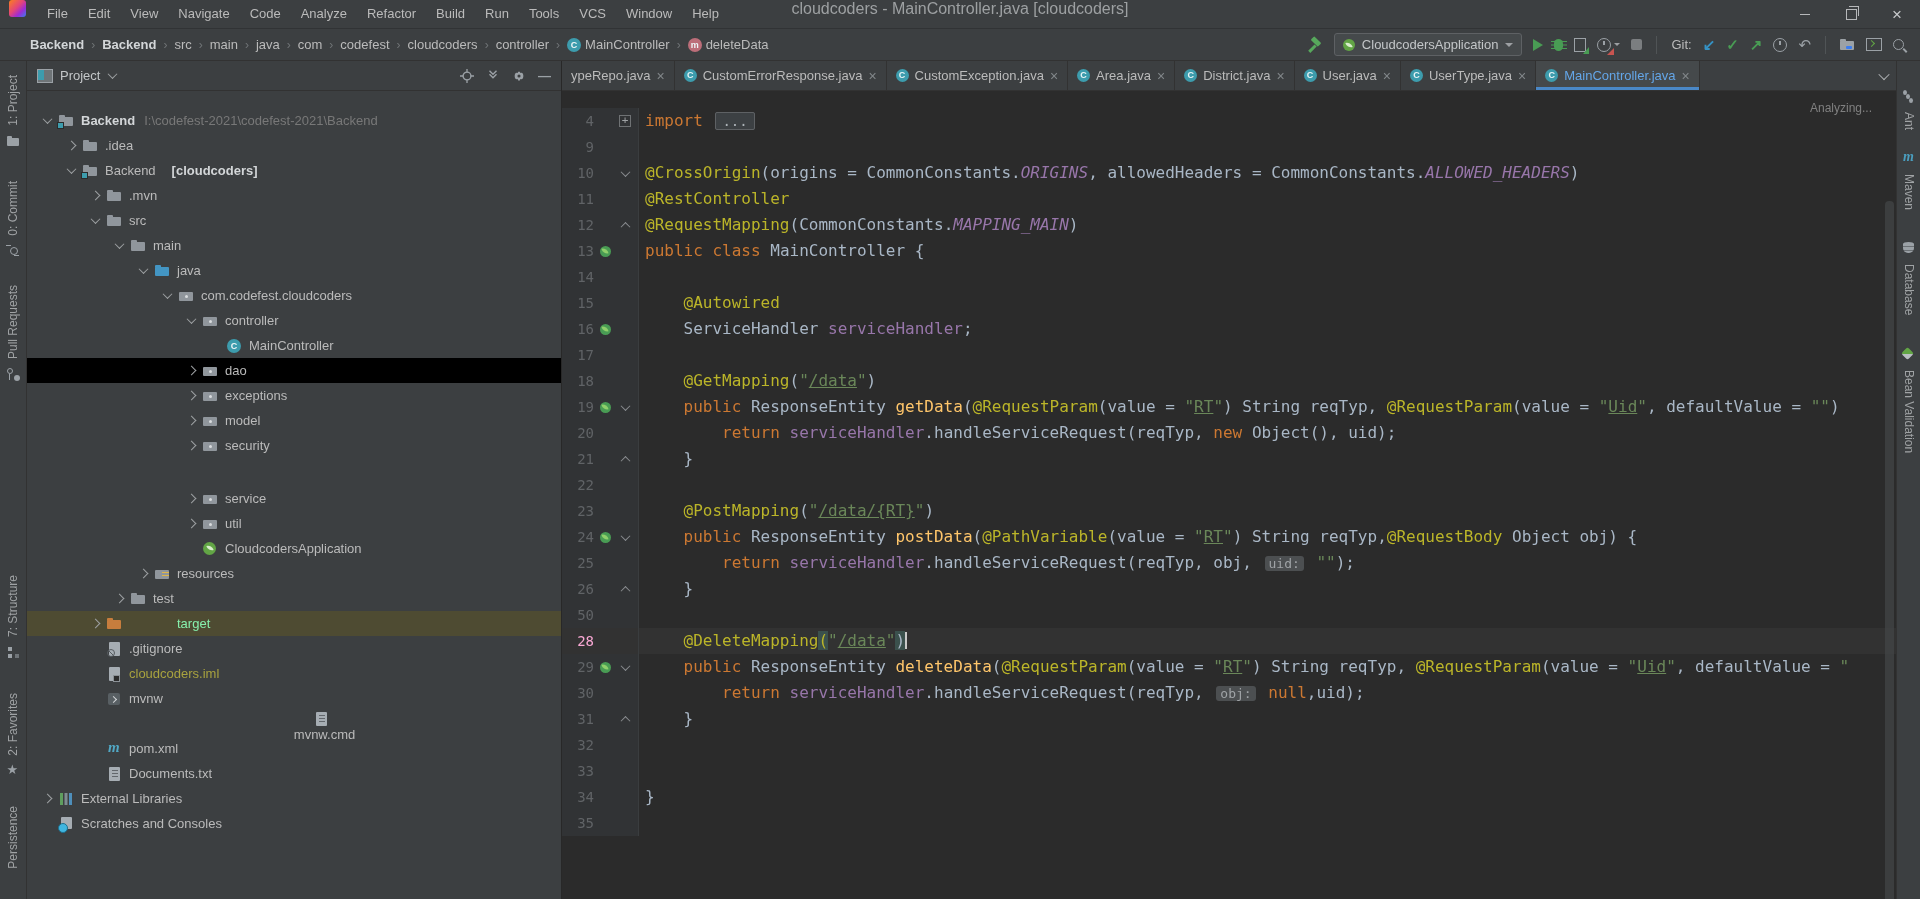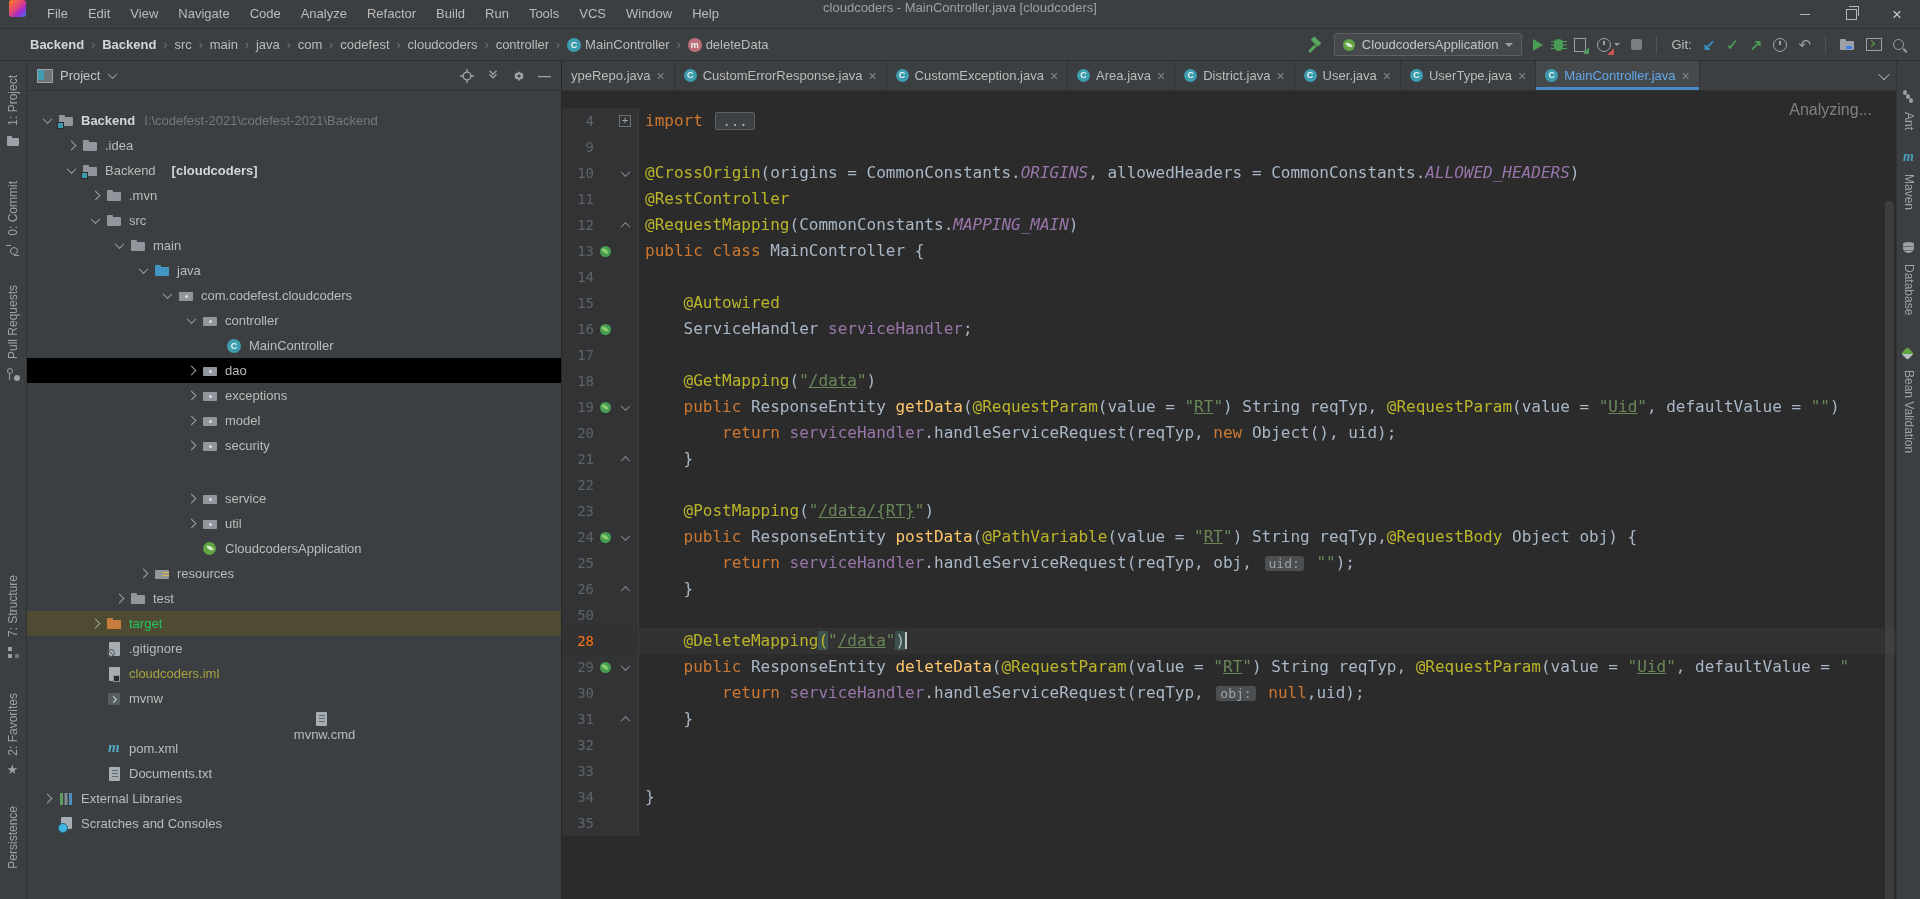--- a/index.html
+++ b/index.html
@@ -4,21 +4,21 @@
 <style>
   html,body{margin:0;padding:0}
   body{width:1920px;height:899px;position:relative;background:#2b2b2b;
        font-family:"Liberation Sans",sans-serif;overflow:hidden;color:#bbbbbb;-webkit-font-smoothing:antialiased}
   
   .titlebar{height:28px;background:#3c3f41;display:flex;border-bottom:1px solid #313335;position:relative}
   .logo{width:17px;height:17px;border-radius:3px;margin:0 12px 0 9px;flex:none;
         background:linear-gradient(135deg,#fc801d,#e3447b 45%,#9f2bd4 70%,#3a7df0)}
   .menus{display:flex;gap:2px}
   .menu-item{padding:0 9px;font-size:13px;color:#bbbbbb;line-height:28px;cursor:default}
-  .win-title{position:absolute;left:0;right:0;text-align:center;font-size:13px;color:#9da0a2;pointer-events:none}
+  .win-title{position:absolute;left:0;right:0;text-align:center;font-size:16px;color:#9da0a2;pointer-events:none}
   .winbtns{margin-left:auto;display:flex;height:28px}
   .winbtn{width:46px;display:flex;align-items:center;justify-content:center}
   .wmin{width:10px;height:1px;background:#b6b8ba;display:block}
   .wres{width:9px;height:9px;border:1px solid #b6b8ba;position:relative;display:block}
   .wres::before{content:"";position:absolute;left:2px;top:-4px;width:9px;height:9px;border:1px solid #b6b8ba;border-left:none;border-bottom:none}
   .wclose{color:#c7c9cb;font-size:17px;line-height:17px}
   
   .toolbar{height:31px;background:#3c3f41;border-bottom:1px solid #323232;display:flex;align-items:center}
   .crumbs{display:flex;align-items:center;padding-left:30px;gap:7px;font-size:13px;white-space:nowrap}
   .crumb{color:#bbbbbb}
@@ -133,27 +133,27 @@
   
   .editor-col{flex:1;display:flex;flex-direction:column;min-width:0;background:#2b2b2b;position:relative}
   .tabbar{height:29px;background:#3c3f41;border-bottom:1px solid #323232;display:flex;align-items:stretch;overflow:hidden;flex:none}
   .tab{display:flex;align-items:center;padding:0 9px;gap:6px;border-right:1px solid #323232;font-size:13px;color:#bbbbbb;flex:none}
   .tab.selected{background:#45494b;color:#64a6e8;box-shadow:inset 0 -3px 0 #4A88C7}
   .tico{width:13px;height:13px;border-radius:50%;background:#3d9cad;color:#e8f4f6;font:bold 9px/13px "Liberation Sans",sans-serif;text-align:center;flex:none}
   .tclose{color:#82878a;font-size:14px;line-height:14px}
   .tab-more{margin-left:auto;display:flex;align-items:center;padding:0 8px}
   .tmore-chv{width:7px;height:7px;border-right:1.8px solid #aeb1b3;border-bottom:1.8px solid #aeb1b3;transform:rotate(45deg) translate(-1px,-1px)}
   .ecode{flex:1;position:relative;padding-top:17px;overflow:hidden;background:#2b2b2b}
-  .analyzing{position:absolute;top:10px;right:24px;color:#808080;font-size:16px;z-index:3}
+  .analyzing{position:absolute;top:10px;right:24px;color:#808080;font-size:12px;z-index:3}
   .cline{display:flex;height:26px;font:16px/26px "DejaVu Sans Mono",monospace}
   .cline.cur{background:#323232}
   .gut{width:76px;flex:none;background:#313335;display:flex;align-items:center;border-right:1px solid #3a3d3f}
   .cline.cur .gut{background:#323232}
   .gnum{width:32px;text-align:right;color:#606366;font-size:14px;flex:none}
-  .cline.cur .gnum{color:#f97316}
+  .cline.cur .gnum{color:#f9a8d4}
   .gico{width:22px;flex:none;display:flex;justify-content:center;align-items:center}
   .gfold{width:18px;flex:none;display:flex;justify-content:center;align-items:center}
   .bean{width:11px;height:11px;border-radius:50%;background:#499C54;position:relative;display:block}
   .bean::after{content:"";position:absolute;left:2.5px;top:2.5px;width:6px;height:6px;border-radius:0 100% 0 100%;background:#8fcf6b;transform:rotate(-12deg)}
   .fplus{width:10px;height:10px;border:1px solid #6f7274;color:#a0a3a5;font:11px/9px "DejaVu Sans Mono",monospace;text-align:center;display:block}
   .fchv{width:6px;height:6px;border-right:1.6px solid #8a8d90;border-bottom:1.6px solid #8a8d90;display:block}
   .fchv.down{transform:rotate(45deg) translate(-1px,-1px)}
   .fchv.up{transform:rotate(-135deg) translate(-1px,-1px)}
   .ctext{white-space:pre;padding-left:6px;color:#a9b7c6}
   .tk-kw{color:#cc7832}
@@ -465,21 +465,21 @@
             <span class="chv closed"></span>
           </span>
           <span class="ti ti-folder"></span>
           <span class="tlabel">test</span>
         </div>
         <div class="trow hl" style="padding-left: 61px;">
           <span class="chvslot">
             <span class="chv closed"></span>
           </span>
           <span class="ti ti-folder-x"></span>
-          <span class="tlabel" style="color: #22c55e;">target</span>
+          <span class="tlabel" style="color: #86efac; margin-left: 48px;">target</span>
         </div>
         <div class="trow" style="padding-left: 61px;">
           <span class="chvslot"></span>
           <span class="ti ti-file-ign"></span>
           <span class="tlabel">.gitignore</span>
         </div>
         <div class="trow" style="padding-left: 61px;">
           <span class="chvslot"></span>
           <span class="ti ti-file-iml"></span>
           <span class="tlabel" style="color: rgb(168, 162, 63);">cloudcoders.iml</span>

